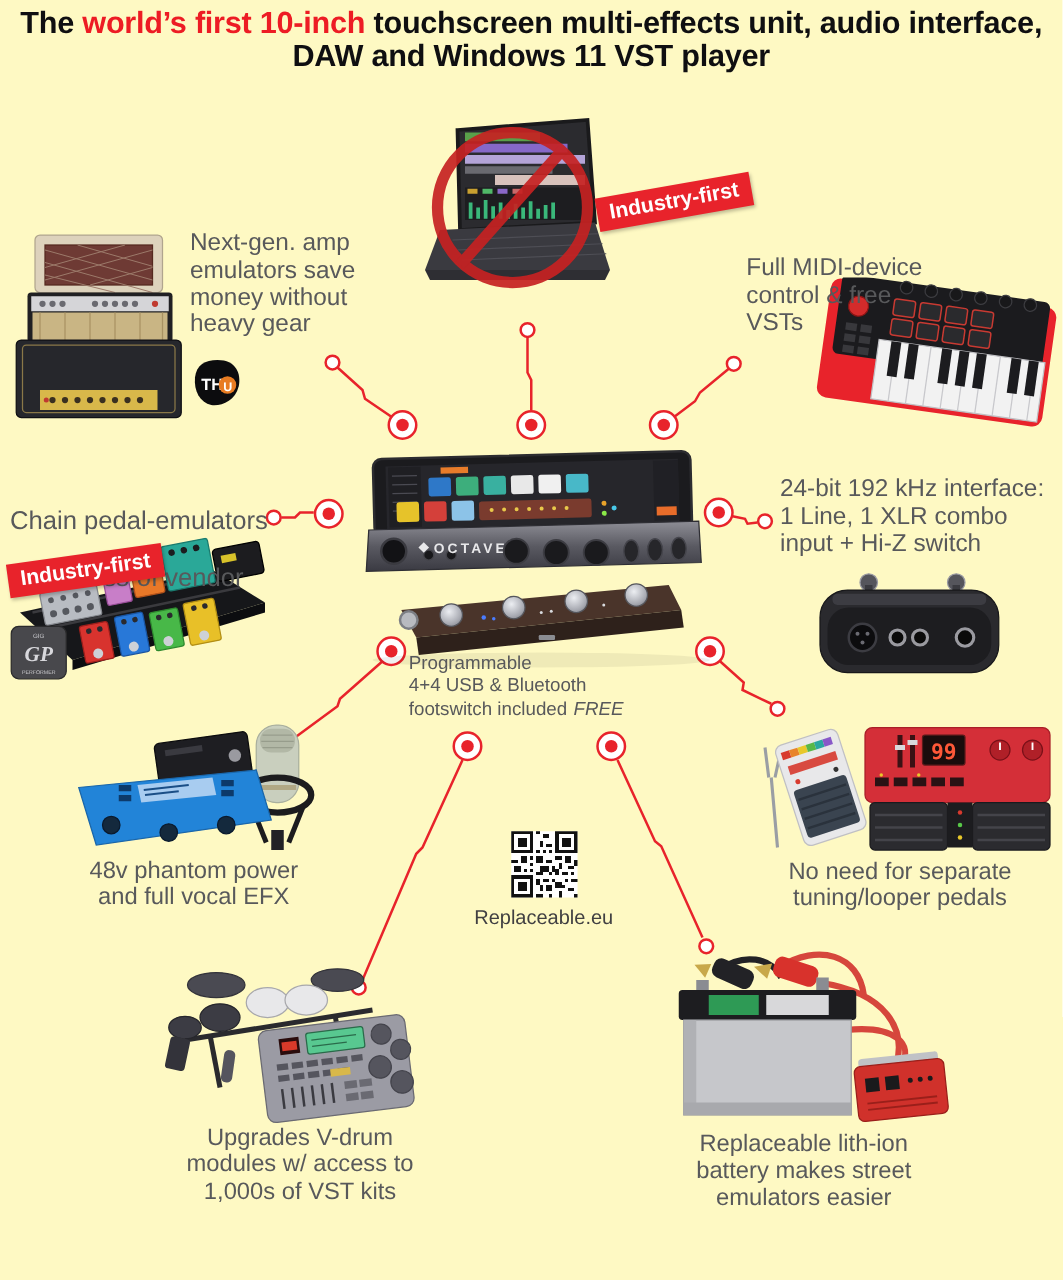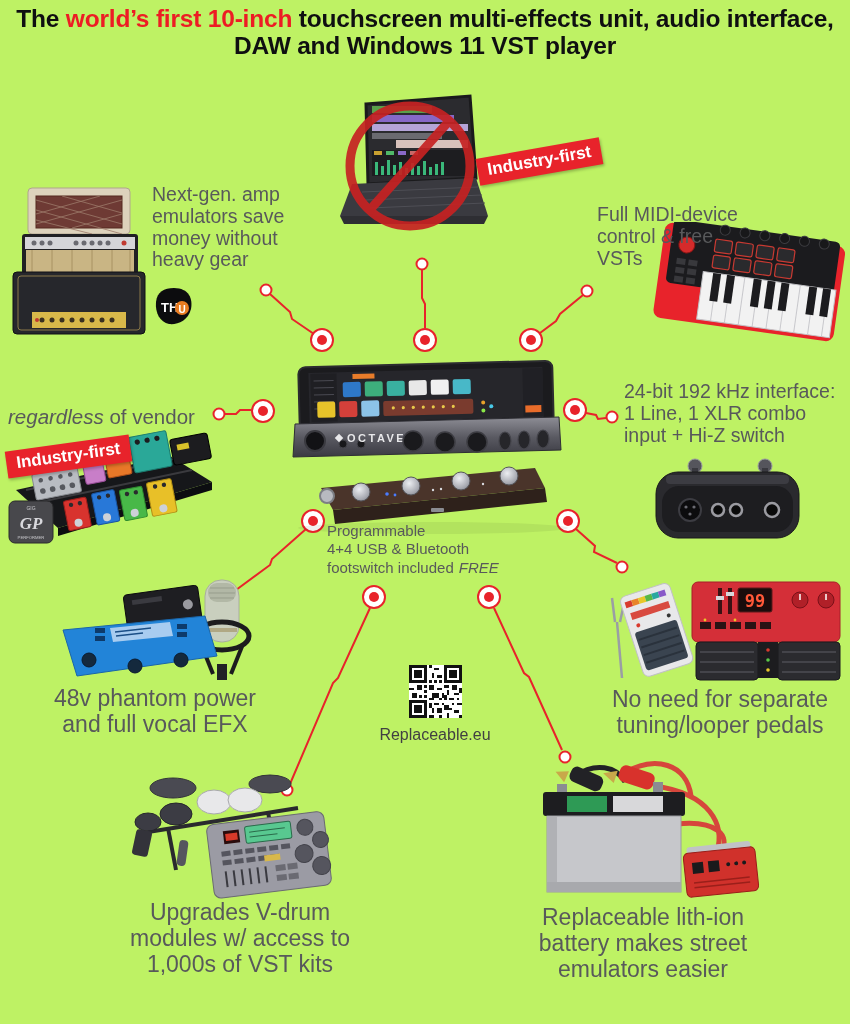--- a/index.html
+++ b/index.html
@@ -1,23 +1,23 @@
 <!DOCTYPE html>
 <html><head>
 <meta charset="utf-8">
 <style>
   html,body{margin:0;padding:0;background:#fff;}
-  .canvas{position:relative;width:850px;height:1024px;background:#bef264;overflow:hidden;
+  .canvas{position:relative;width:850px;height:1024px;background:#fef9c3;overflow:hidden;
           font-family:"Liberation Sans",sans-serif;}
   .abs{position:absolute;}
   .title{position:absolute;top:5px;left:0;width:850px;text-align:center;
          font-size:24.5px;font-weight:bold;color:#0f0f11;line-height:1.12;letter-spacing:-0.2px;}
   .title .hl{color:#ed1c24;}
   .callout{position:absolute;color:#58595b;font-size:19.5px;line-height:1.12;white-space:pre-line;}
-  .caption{position:absolute;color:#58595b;font-size:23px;line-height:1.12;white-space:pre-line;text-align:center;}
+  .caption{position:absolute;color:#58595b;font-size:19px;line-height:1.12;white-space:pre-line;text-align:center;}
   .badge{position:absolute;background:#e8232b;color:#ffffff;font-weight:bold;font-size:17px;
          padding:3px 10px 4px 10px;box-shadow:1px 2px 3px rgba(0,0,0,.25);}
   .qr-label{position:absolute;color:#414042;font-size:16px;text-align:center;}
   .it{font-style:italic;}
   svg{display:block;}
 </style>
 </head>
 <body>
 
 <div class="canvas">
@@ -307,20 +307,21 @@
           <circle cx="95" cy="65" r="2.2"></circle>
       <circle cx="114" cy="67" r="2.2"></circle>
           <circle cx="123" cy="67" r="2.2"></circle>
           <circle cx="143" cy="65" r="2.2"></circle>
           <circle cx="152" cy="65" r="2.2"></circle>
         </g>
     </g>
   </svg>
 
   <div class="callout" style="left:8px;top:383px;font-size:20.5px;">
+    <div>Chain pedal-emulators</div>
     <div><span class="it">regardless</span><span> of vendor</span></div>
   </div>
   <div class="badge" style="left:6px;top:443px;transform:rotate(-8deg);">Industry-first</div>
 
   <svg class="abs" style="left:8px;top:500px;" width="46" height="44" viewBox="0 0 46 44">
     <rect x="1" y="1" width="44" height="42" rx="6" fill="#48484c" stroke="#2a2a2c"></rect>
     <text x="23" y="10" text-anchor="middle" font-family="Liberation Sans, sans-serif" font-size="5" fill="#c8c8cc">GIG</text>
     <text x="23" y="29" text-anchor="middle" font-family="Liberation Serif, serif" font-style="italic" font-size="17" font-weight="bold" fill="#d8d8dc">GP</text>
     <text x="23" y="39" text-anchor="middle" font-family="Liberation Sans, sans-serif" font-size="4.2" fill="#c8c8cc">PERFORMER</text>
   </svg>

